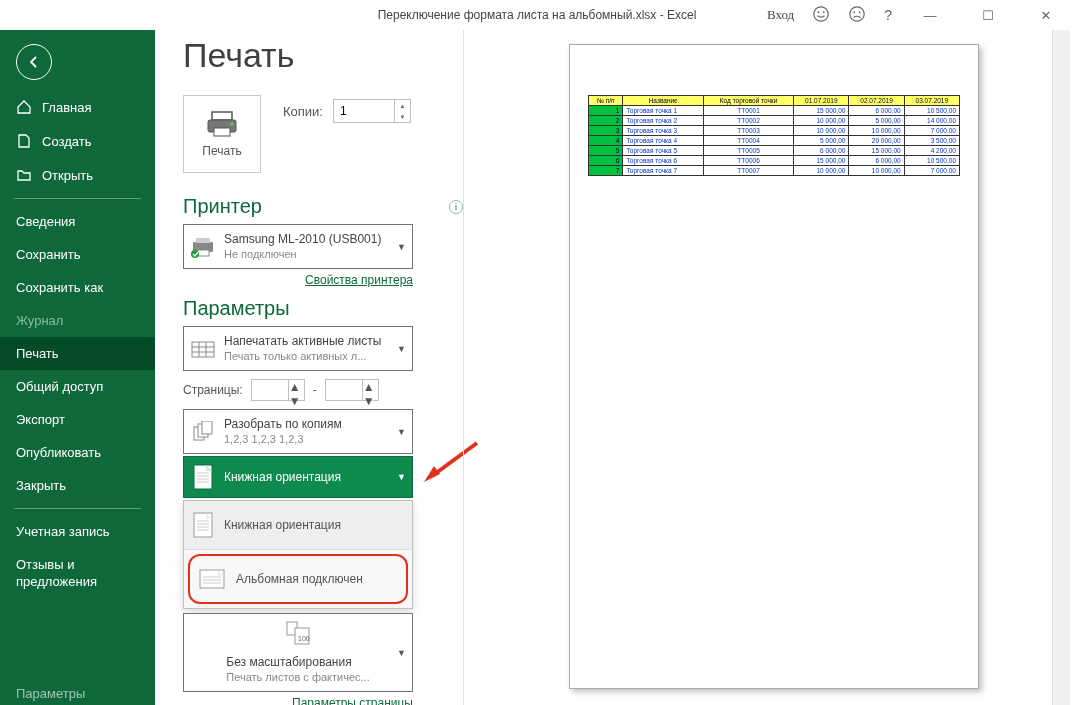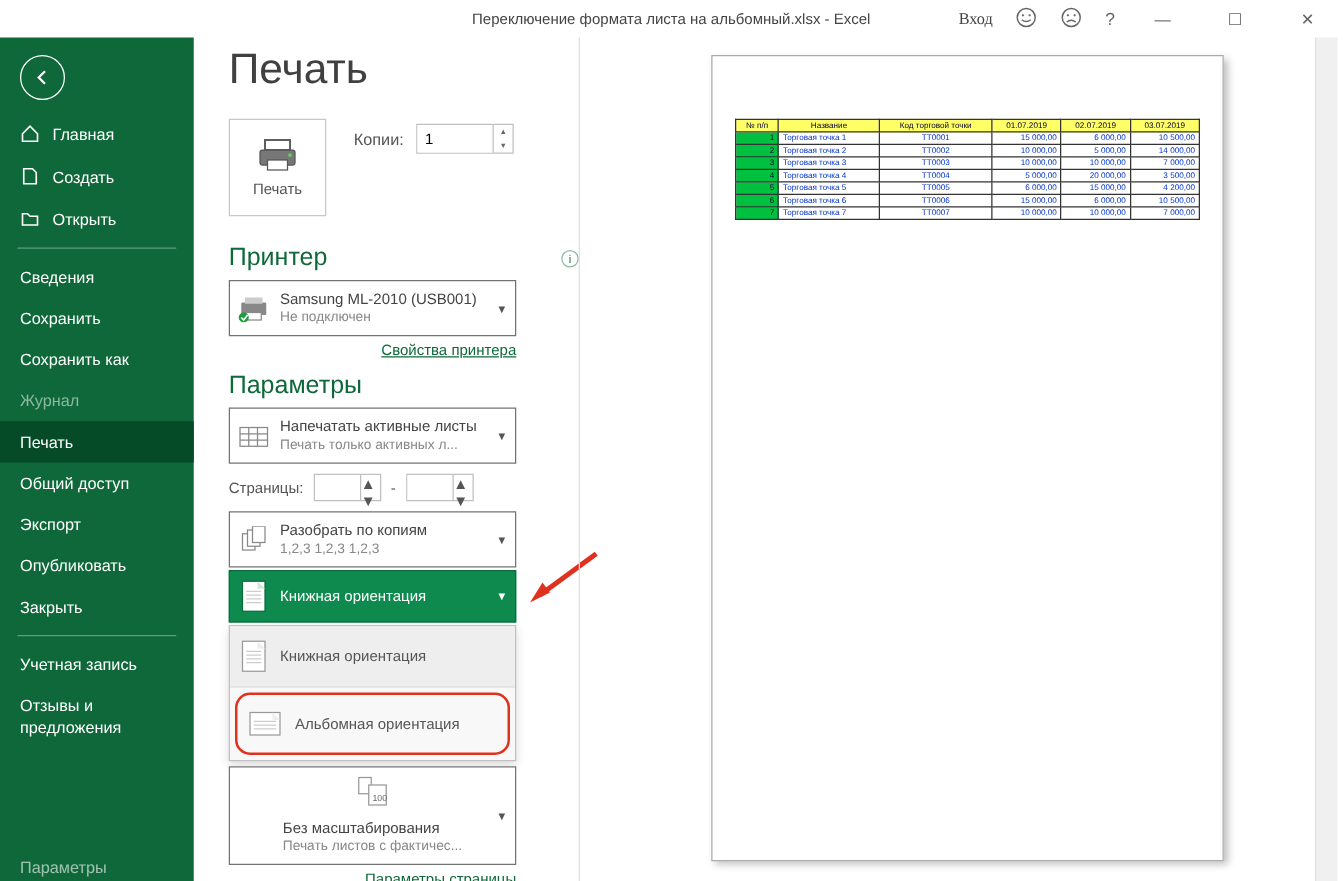--- a/index.html
+++ b/index.html
@@ -297,21 +297,21 @@
           <span>Книжная ориентация</span>
         </div>
         <div class="dd-option">
           <svg width="28" height="22" viewBox="0 0 28 22">
               <rect x="2" y="2" width="24" height="18" fill="#fff" stroke="#999"></rect>
               <path d="M20 2 L26 8 L20 8 Z" fill="#eee"></path>
               <line x1="5" y1="9" x2="23" y2="9" stroke="#ccc"></line>
               <line x1="5" y1="12" x2="23" y2="12" stroke="#ccc"></line>
               <line x1="5" y1="15" x2="23" y2="15" stroke="#ccc"></line>
             </svg>
-          <span>Альбомная ориентация</span>
+          <span>Альбомная подключен</span>
         </div>
       </div>
 
       <div class="dropdown" style="margin-top:4px;flex-direction:column;">
         <div class="dd-icon">
             <svg width="26" height="26" viewBox="0 0 26 26">
               <rect x="2" y="2" width="10" height="13" fill="#fff" stroke="#999"></rect>
               <rect x="10" y="8" width="14" height="16" fill="#fff" stroke="#999"></rect>
               <text x="13" y="21" font-size="7" fill="#666">100</text>
             </svg>

